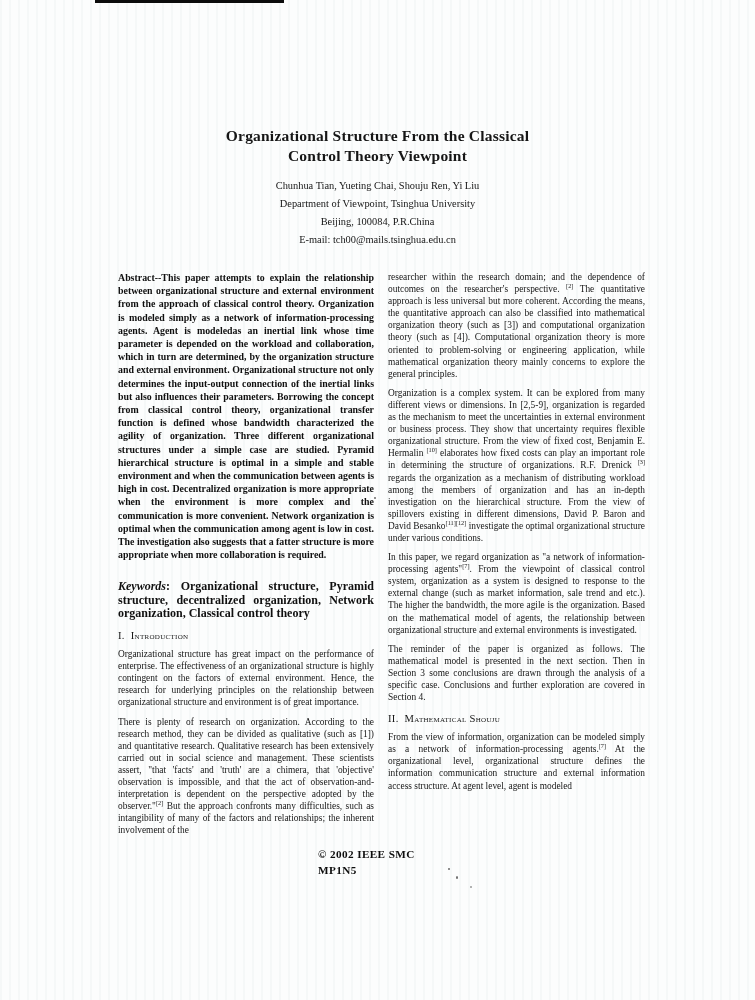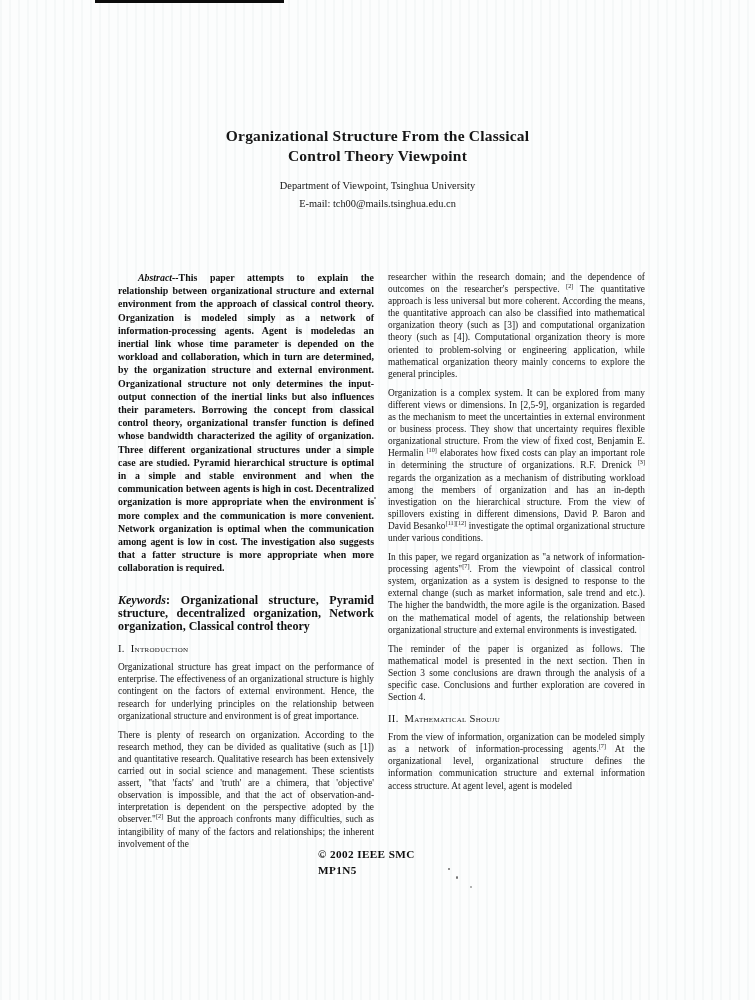--- a/index.html
+++ b/index.html
@@ -24,21 +24,21 @@
   .header-lines{margin-top:12px;font-size:10.4px;line-height:18px;}
   .header-lines div{white-space:nowrap;}
   
   .columns{position:absolute;top:271px;left:118px;width:527px;display:flex;gap:14px;}
   .col{width:256px;}
   .col-right{width:257px;}
   .abstract{
     font-weight:bold;font-size:9.9px;line-height:13.2px;text-align:justify;margin:0;
     color:#101010;
   }
-  .abstract .lbl{font-style:italic;margin-left:20px;}
+  .abstract .lbl{}
   .keywords{
     font-weight:bold;font-size:12px;line-height:13.2px;text-align:justify;
     margin:19px 0 0 0;color:#101010;
   }
   .keywords .lbl{font-style:italic;font-weight:bold;}
   .section-heading{
     text-align:left;font-size:10.6px;font-weight:normal;
     margin:10px 0 7px 0;letter-spacing:0.3px;
   }
   .section-heading .sc{font-variant:small-caps;}
@@ -64,21 +64,23 @@
 <div class="page">
 
   <div class="top-rule"></div>
 
   <div class="header">
     <div class="title">
       <div>Organizational Structure From the Classical</div>
       <div>Control Theory Viewpoint</div>
     </div>
     <div class="header-lines">
+      <div>Chunhua Tian, Yueting Chai, Shouju Ren, Yi Liu</div>
       <div>Department of Viewpoint, Tsinghua University</div>
+      <div>Beijing, 100084, P.R.China</div>
       <div>E-mail: tch00@mails.tsinghua.edu.cn</div>
     </div>
   </div>
 
   <div class="columns">
 
     <div class="col">
       <p class="abstract">
         <span class="lbl">Abstract--</span><span>This paper attempts to explain the relationship between organizational structure and external environment from the approach of classical control theory. Organization is modeled simply as a network of information-processing agents. Agent is modeledas an inertial link whose time parameter is depended on the workload and collaboration, which in turn are determined, by the organization structure and external environment. Organizational structure not only determines the input-output connection of the inertial links but also influences their parameters. Borrowing the concept from classical control theory, organizational transfer function is defined whose bandwidth characterized the agility of organization. Three different organizational structures under a simple case are studied. Pyramid hierarchical structure is optimal in a simple and stable environment and when the communication between agents is high in cost. Decentralized organization is more appropriate when the environment is more complex and the communication is more convenient. Network organization is optimal when the communication among agent is low in cost. The investigation also suggests that a fatter structure is more appropriate when more collaboration is required.</span>
       </p>

